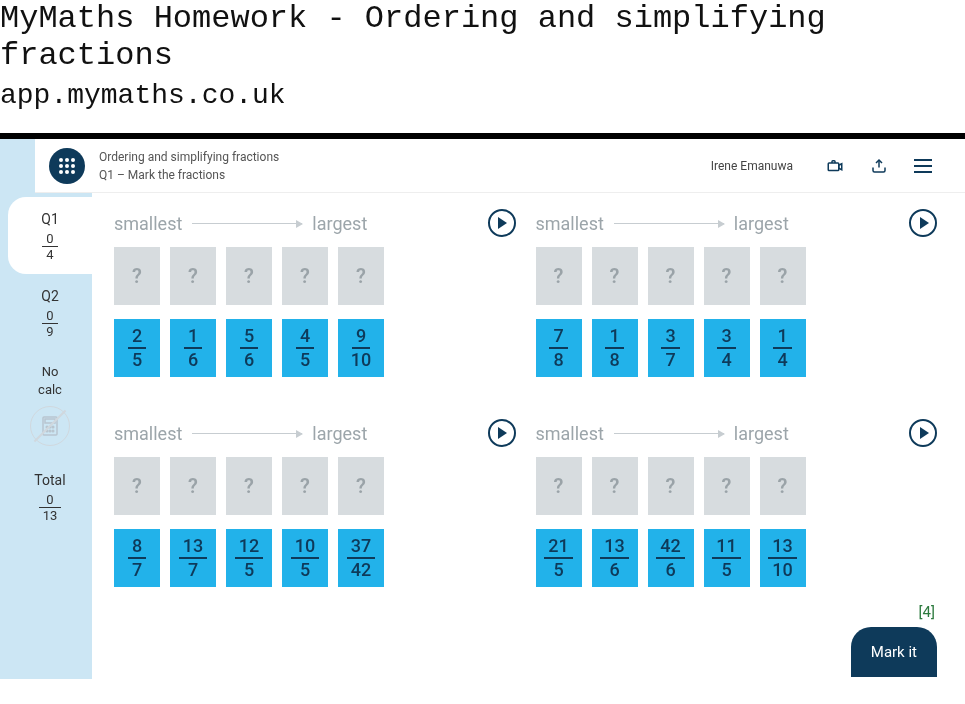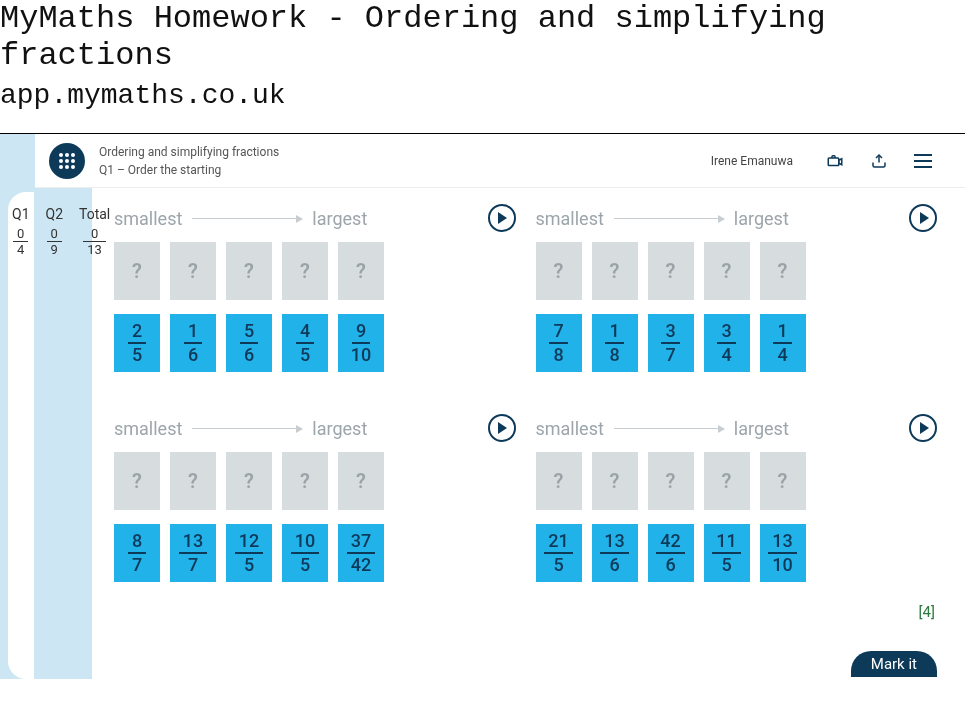--- a/index.html
+++ b/index.html
@@ -2,37 +2,37 @@
 <html><head>
 <meta charset="utf-8">
 <style>
 * { box-sizing: border-box; margin: 0; padding: 0; }
 body { font-family: -apple-system, BlinkMacSystemFont, "Segoe UI", Roboto, sans-serif; background: #fff; width: 965px; height: 704px; overflow: hidden; }
 
 .page-header { padding: 0 0 10px 0; font-family: Liberation Mono, monospace; }
 .page-title { font-size: 32px; font-weight: 400; color: #111; margin-bottom: 6px; }
 .page-url { font-size: 28px; font-weight: 400; color: #111; }
 
-.app-wrapper { margin-top: 12px; border-top: 1px solid #000000; background: #cce6f4; display: flex; height: 546px; position: relative; }
+.app-wrapper { margin-top: 12px; border-top: 6px solid #000000; background: #cce6f4; display: flex; height: 546px; position: relative; }
 
 .app-header { position: absolute; top: 0; left: 35px; right: 0; height: 54px; background: #fff; display: flex; align-items: center; padding: 0 20px 0 14px; z-index: 3; border-bottom: 1px solid #eee; }
 .logo { width: 36px; height: 36px; border-radius: 50%; background: #0e3a5a; display: flex; align-items: center; justify-content: center; flex-shrink: 0; }
 .logo-dots { display: grid; grid-template-columns: repeat(3,4px); grid-template-rows: repeat(3,4px); gap: 2px; }
 .logo-dots span { width: 4px; height: 4px; border-radius: 50%; background: #fff; }
 .header-titles { margin-left: 14px; font-size: 12px; color: #555; line-height: 1.5; }
 .header-titles .line1 { }
 .header-titles .line2 { }
 .header-spacer { flex: 1; }
 .username { font-size: 12px; color: #444; margin-right: 20px; }
 .header-icon { width: 20px; height: 20px; margin: 0 12px; display: inline-flex; align-items: center; justify-content: center; color: #0e3a5a; cursor: pointer; }
 .header-icon svg { width: 18px; height: 18px; }
 .hamburger { display: flex; flex-direction: column; gap: 4px; }
 .hamburger span { display: block; width: 18px; height: 2px; background: #0e3a5a; }
 
-.sidebar { width: 92px; background: #cce6f4; padding-top: 58px; display: flex; flex-direction: row; z-index: 2; position: relative; }
+.sidebar { width: 92px; background: #cce6f4; padding-top: 58px; display: flex; flex-direction: column; z-index: 2; position: relative; }
 .side-tab { text-align: center; padding: 14px 4px 12px; font-size: 14px; color: #333; position: relative; border-radius: 18px 0 0 18px; margin-left: 8px; }
 .side-tab.active { background: #fff; }
 .side-tab .label { display: block; margin-bottom: 4px; }
 .side-tab .label.small { font-size: 13px; line-height: 1.1; }
 .side-tab .score { font-size: 13px; display: inline-block; }
 .side-tab .score .num { display: block; border-bottom: 1px solid #333; padding: 0 4px; }
 .side-tab .score .den { display: block; padding: 0 4px; }
 .calc-icon-circle { width: 40px; height: 40px; border: 1px solid #d0d8de; border-radius: 50%; margin: 8px auto 0; display: flex; align-items: center; justify-content: center; position: relative; color: #b8c5cf; }
 .calc-icon-circle::after { content: ''; position: absolute; width: 44px; height: 2px; background: #d0d8de; transform: rotate(-45deg); }
 
@@ -52,21 +52,21 @@
 .arrow-line::after { content: ''; position: absolute; right: -1px; top: -3px; width: 0; height: 0; border-left: 7px solid #c7cdd1; border-top: 4px solid transparent; border-bottom: 4px solid transparent; }
 .panel-header .play-btn { margin-left: auto; }
 
 .slot-row, .frac-row { display: flex; gap: 10px; margin-bottom: 14px; }
 .slot { width: 46px; height: 58px; background: #d7dcdf; display: flex; align-items: center; justify-content: center; color: #9aa3a8; font-size: 20px; font-weight: 600; }
 .frac-tile { width: 46px; height: 58px; background: #22b2ea; color: #0e3a5a; display: flex; flex-direction: column; align-items: center; justify-content: center; font-size: 18px; font-weight: 500; cursor: grab; }
 .frac-tile .n { border-bottom: 2px solid #0e3a5a; padding: 0 4px 1px; line-height: 1.1; }
 .frac-tile .d { padding: 1px 4px 0; line-height: 1.1; }
 
 .marks { position: absolute; right: 30px; bottom: 58px; color: #2d7a3e; font-size: 15px; }
-.markit { position: absolute; right: 28px; bottom: 2px; background: #0e3a5a; color: #fff; padding: 4px 20px; border-radius: 20px 20px 0 0; font-size: 15px; cursor: pointer; }
+.markit { position: absolute; right: 28px; bottom: 2px; background: #0e3a5a; color: #fff; padding: 16px 20px; border-radius: 20px 20px 0 0; font-size: 15px; cursor: pointer; }
 </style>
 </head>
 <body>
 
 <div class="page-header">
   <h1 class="page-title">MyMaths Homework - Ordering and simplifying fractions</h1>
   <div class="page-url">app.mymaths.co.uk</div>
 </div>
 
 <div class="app-wrapper">
@@ -80,21 +80,21 @@
           <span></span>
           <span></span>
           <span></span>
           <span></span>
           <span></span>
           <span></span>
         </div>
       </div>
     <div class="header-titles">
       <div class="line1">Ordering and simplifying fractions</div>
-      <div class="line2">Q1 – Order the starting</div>
+      <div class="line2">Q1 – Mark the fractions</div>
     </div>
     <div class="header-spacer"></div>
     <div class="username">Irene Emanuwa</div>
     <div class="header-icon">
       <svg viewBox="0 0 24 24" fill="none" stroke="currentColor" stroke-width="2">
           <rect x="3" y="8" width="14" height="10" rx="1"></rect>
           <path d="M8 8V6a1 1 0 011-1h2a1 1 0 011 1v2"></path>
           <path d="M17 11l4-2v8l-4-2z"></path>
         </svg>
     </div>
@@ -123,20 +123,36 @@
       </span>
     </div>
     <div class="side-tab">
       <span class="label">Q2</span>
       <span class="score">
         <span class="num">0</span>
         <span class="den">9</span>
       </span>
     </div>
     <div class="side-tab">
+      <span class="label small">No</span>
+      <span class="label small">calc</span>
+      <div class="calc-icon-circle">
+        <svg width="18" height="22" viewBox="0 0 18 22" fill="none" stroke="currentColor" stroke-width="1.5">
+            <rect x="2" y="2" width="14" height="18" rx="1"></rect>
+            <rect x="4" y="4" width="10" height="4"></rect>
+            <circle cx="6" cy="12" r="0.8" fill="currentColor"></circle>
+            <circle cx="9" cy="12" r="0.8" fill="currentColor"></circle>
+            <circle cx="12" cy="12" r="0.8" fill="currentColor"></circle>
+            <circle cx="6" cy="16" r="0.8" fill="currentColor"></circle>
+            <circle cx="9" cy="16" r="0.8" fill="currentColor"></circle>
+            <circle cx="12" cy="16" r="0.8" fill="currentColor"></circle>
+          </svg>
+      </div>
+    </div>
+    <div class="side-tab">
       <span class="label">Total</span>
       <span class="score">
         <span class="num">0</span>
         <span class="den">13</span>
       </span>
     </div>
   </div>
 
   <div class="content">
 

